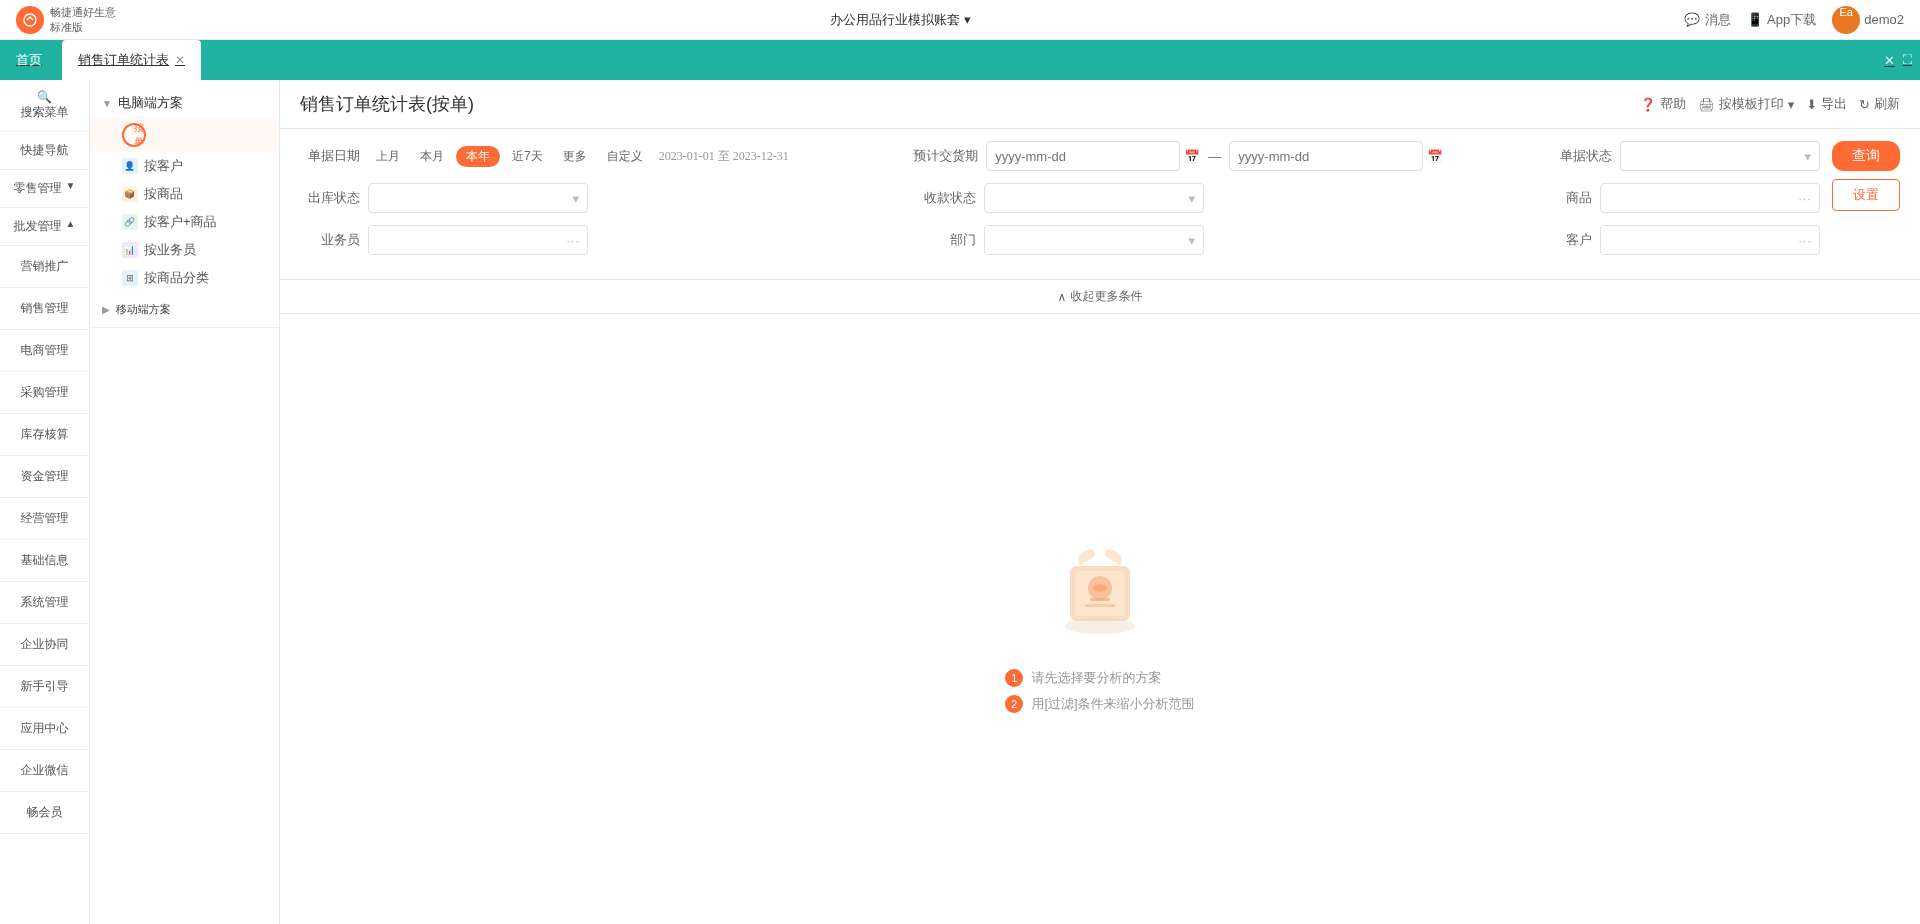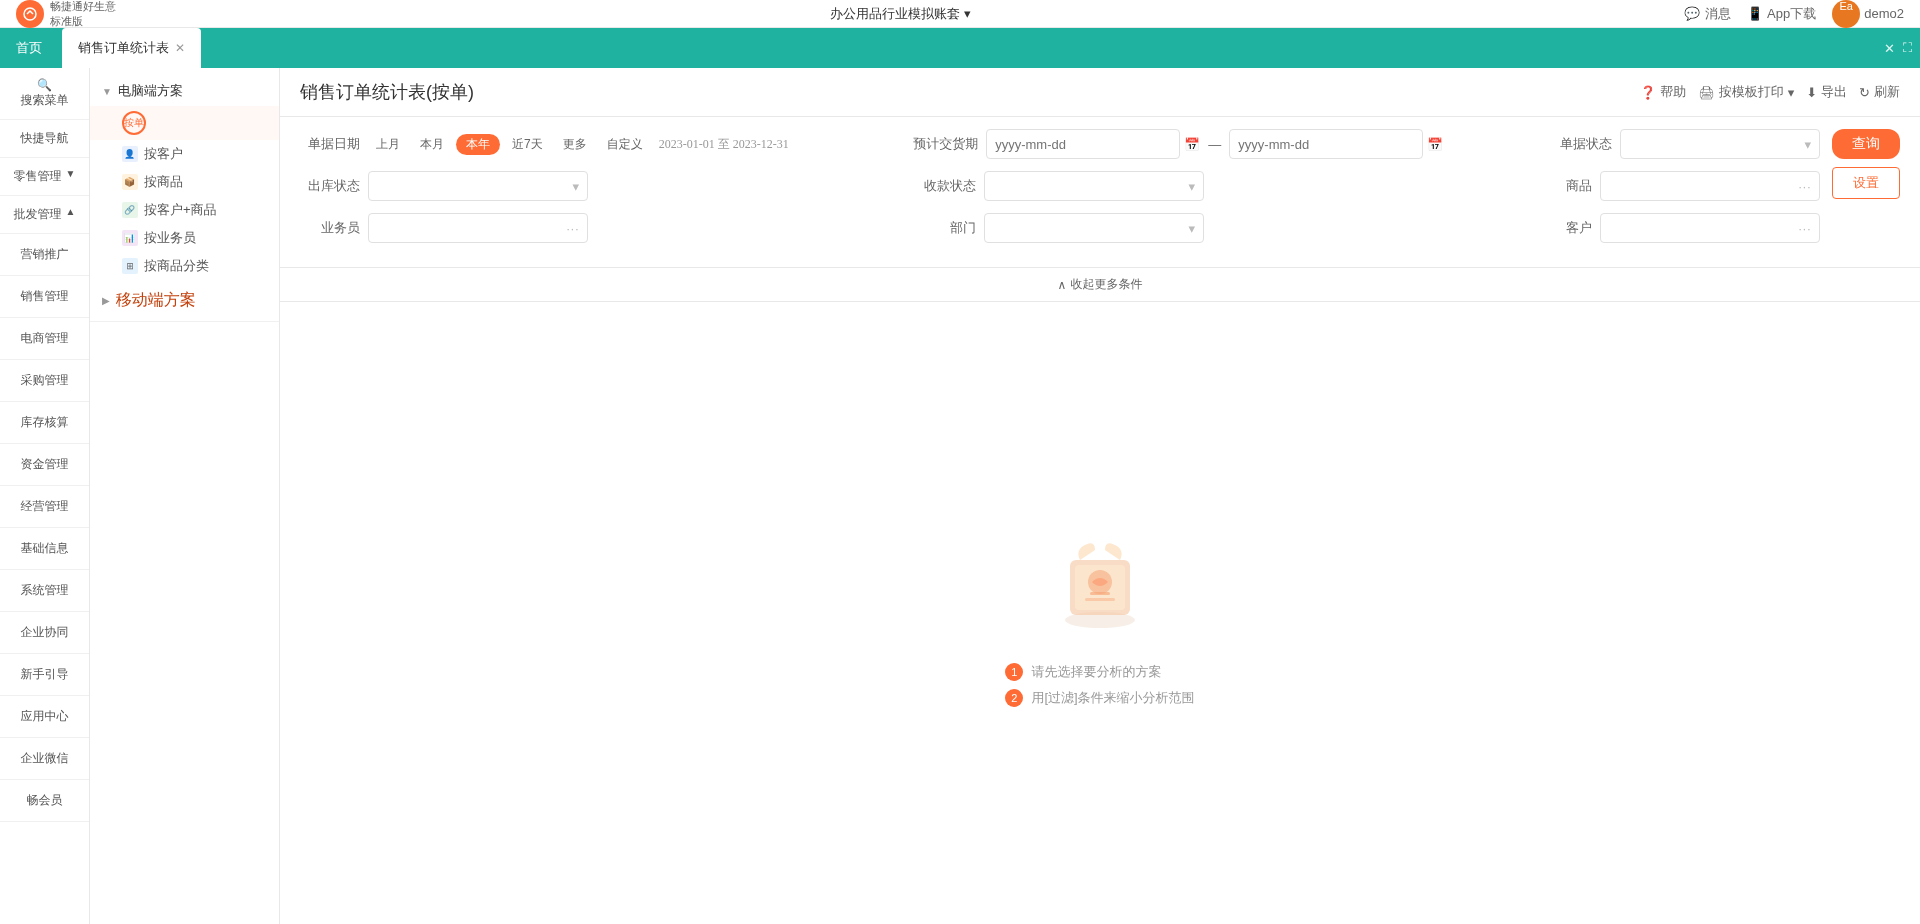--- a/index.html
+++ b/index.html
@@ -1,32 +1,32 @@
 <!DOCTYPE html>
 <html><head>
   <meta charset="utf-8">
   <style>
     * { box-sizing: border-box; margin: 0; padding: 0; }
     body { font-family: 'Microsoft YaHei', Arial, sans-serif; font-size: 13px; background: #f5f5f5; color: #333; height: 924px; overflow: hidden; display: flex; flex-direction: column; }
 
     
-    .top-bar { height: 28px; background: #fff; display: flex; align-items: center; justify-content: space-between; padding: 0 16px; border-bottom: 1px solid #e8e8e8; flex-shrink: 0; }
+    .top-bar { height: 40px; background: #fff; display: flex; align-items: center; justify-content: space-between; padding: 0 16px; border-bottom: 1px solid #e8e8e8; flex-shrink: 0; }
     .top-bar-left { display: flex; align-items: center; gap: 8px; }
     .logo-area { display: flex; align-items: center; gap: 6px; }
     .logo-icon { width: 28px; height: 28px; background: #ff6b35; border-radius: 50%; display: flex; align-items: center; justify-content: center; }
     .logo-icon svg { width: 16px; height: 16px; fill: #fff; }
     .logo-text { font-size: 11px; color: #666; line-height: 1.3; }
     .top-bar-center { display: flex; align-items: center; gap: 4px; color: #666; font-size: 13px; }
     .top-bar-center span { color: #333; }
     .top-bar-right { display: flex; align-items: center; gap: 16px; color: #666; font-size: 13px; }
     .top-bar-right .item { display: flex; align-items: center; gap: 4px; cursor: pointer; }
     .avatar { width: 28px; height: 28px; border-radius: 50%; background: #e87722; display: flex; align-items: flex-start; justify-content: center; color: #fff; font-size: 11px; }
 
     
-    .tab-bar { height: 40px; background: #20b2a0; display: flex; align-items: center; padding: 0 0; flex-shrink: 0; }
+    .tab-bar { height: 40px; background: #20b2a0; display: flex; align-items: center; padding: 0 0; flex-shrink: 0; text-decoration: underline; }
     .tab-item { height: 40px; padding: 0 16px; display: flex; align-items: center; gap: 6px; cursor: pointer; color: rgba(255,255,255,0.85); font-size: 13px; }
     .tab-item.home { color: #fff; }
     .tab-item.active { background: #fff; color: #333; border-radius: 4px 4px 0 0; margin-left: 4px; }
     .tab-item .close-btn { color: #999; font-size: 12px; cursor: pointer; }
     .tab-bar-right { margin-left: auto; display: flex; align-items: center; gap: 8px; padding-right: 8px; color: rgba(255,255,255,0.85); }
 
     
     .main-layout { display: flex; flex: 1; overflow: hidden; }
 
     
@@ -45,21 +45,21 @@
     .left-panel-header { display: flex; align-items: center; justify-content: space-between; padding: 10px 12px; border-bottom: 1px solid #f0f0f0; }
     .left-panel-title { font-size: 13px; color: #333; font-weight: 500; }
     .left-panel-actions { display: flex; gap: 6px; }
     .action-btn { width: 22px; height: 22px; border-radius: 50%; display: flex; align-items: center; justify-content: center; cursor: pointer; background: #f5f5f5; color: #666; font-size: 13px; }
     .tree-section { padding: 8px 0; }
     .tree-parent { display: flex; align-items: center; gap: 6px; padding: 6px 12px; cursor: pointer; font-size: 13px; color: #333; }
     .tree-parent .arrow { font-size: 10px; color: #999; }
     .tree-parent .label { color: #333; }
     .tree-child { padding: 5px 12px 5px 32px; cursor: pointer; font-size: 13px; color: #555; display: flex; align-items: center; gap: 6px; }
     .tree-child.active { color: #ff6b35; background: #fff8f5; }
-    .active-indicator { display: inline-block; width: 24px; height: 24px; border-radius: 50%; border: 2px solid #ff6b35; display: flex; align-items: center; justify-content: center; color: #ff6b35; font-size: 11px; }
+    .active-indicator { display: inline-block; width: 24px; height: 24px; border-radius: 50%; border: 2px solid #ff6b35; display: flex; align-items: center; justify-content: center; color: #ff6b35; font-size: 11px; padding-left: 10px; }
     .sub-item-icon { width: 16px; height: 16px; background: #e0e0e0; border-radius: 2px; display: flex; align-items: center; justify-content: center; font-size: 9px; color: #666; }
 
     
     .right-content { flex: 1; display: flex; flex-direction: column; overflow: hidden; background: #f5f5f5; padding: 0; }
     .page-header { background: #fff; padding: 12px 20px 0 20px; border-bottom: 1px solid #e8e8e8; }
     .page-title-row { display: flex; align-items: center; justify-content: space-between; margin-bottom: 12px; }
     .page-title { font-size: 18px; color: #333; font-weight: 500; }
     .page-actions { display: flex; align-items: center; gap: 12px; font-size: 13px; color: #666; }
     .page-actions .action { display: flex; align-items: center; gap: 4px; cursor: pointer; }
     .print-btn { display: flex; align-items: center; gap: 4px; cursor: pointer; color: #666; }
@@ -87,21 +87,21 @@
 
     
     .empty-state { flex: 1; display: flex; flex-direction: column; align-items: center; justify-content: center; background: #fff; margin: 0; }
     .empty-icon { margin-bottom: 20px; }
     .empty-tips { display: flex; flex-direction: column; gap: 8px; }
     .empty-tip { display: flex; align-items: center; gap: 8px; color: #999; font-size: 13px; }
     .tip-num { width: 18px; height: 18px; border-radius: 50%; background: #ff6b35; color: #fff; display: flex; align-items: center; justify-content: center; font-size: 11px; flex-shrink: 0; }
 
     .section-header { display: flex; align-items: center; padding: 10px 12px; border-bottom: 1px solid #f0f0f0; gap: 6px; cursor: pointer; }
     .section-header .arrow { font-size: 10px; color: #999; }
-    .section-header .label { font-size: 16px; color: #c2410c; }
+    .section-header .label { font-size: 11px; color: #404040; }
   </style>
 </head>
 <body>
 
 <div class="top-bar">
   <div class="top-bar-left">
     <div class="logo-area">
       <div class="logo-icon">
         <svg viewBox="0 0 16 16">
             <circle cx="8" cy="8" r="6" fill="none" stroke="#fff" stroke-width="1.5"></circle>

